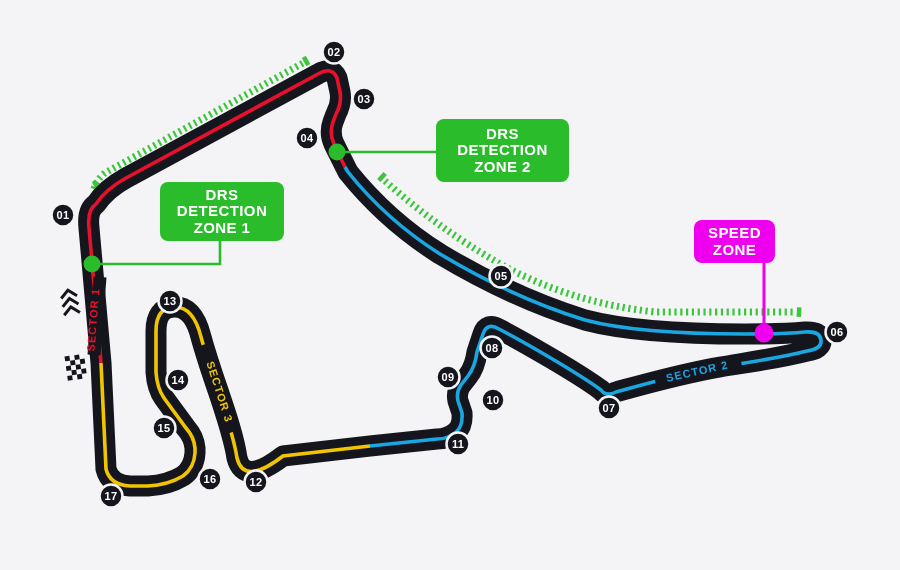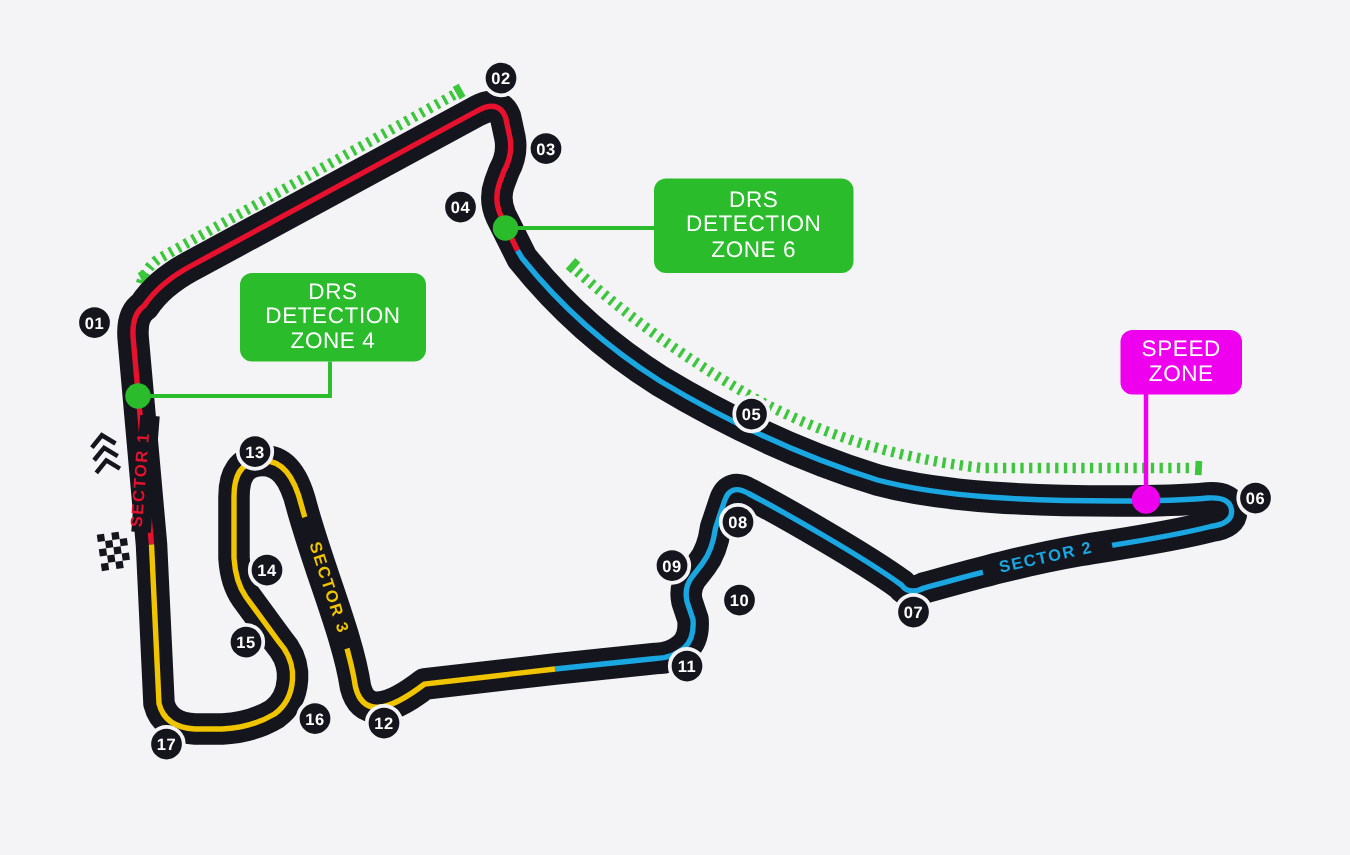--- a/index.html
+++ b/index.html
@@ -40,29 +40,29 @@
   .turn-circle { fill: var(--marker-bg); stroke: var(--background); stroke-width: 2.5; }
   .turn-number { fill: var(--marker-text); font-weight: 700; font-size: 11px; text-anchor: middle; letter-spacing: 0.3px; }
 
   
   .chevron { fill: none; stroke: var(--track); stroke-width: 3; stroke-linejoin: miter; }
   .checker-square { fill: var(--track); }
 
   
   .callout {
     position: absolute; box-sizing: border-box;
-    border-radius: 8px; color: #fff; font-weight: 400;
+    border-radius: 8px; color: #fff; font-weight: 700;
     display: flex; flex-direction: column; align-items: center; justify-content: center;
     text-align: center; letter-spacing: 0.4px; line-height: 1.1;
   }
   .callout.green { background: var(--drs-green); font-size: 15px; }
   .callout.magenta { background: var(--speed-trap-magenta); font-size: 15px; }
   #drs-zone-1 { left: 160px; top: 182px; width: 124px; height: 59px; }
   #drs-zone-2 { left: 436px; top: 119px; width: 133px; height: 63px; }
-  #speed-trap { left: 747px; top: 220px; width: 81px;  height: 43px; }
+  #speed-trap { left: 694px; top: 220px; width: 81px;  height: 43px; }
 </style>
 </head>
 <body>
 
 <div class="stage">
 
   <svg class="circuit" width="900" height="570" viewBox="0 0 900 570">
 
     <path class="drs-dash" d="M 94,189 Q 97,179 105,173 L 303,63"></path>
     <rect class="dash-end" x="93.8" y="180.3" width="4.5" height="9.5" transform="rotate(-29 96 185)"></rect>
@@ -165,27 +165,27 @@
         <circle cx="210" cy="479" r="11.5" class="turn-circle"></circle>
         <text x="210" y="483" class="turn-number">16</text>
         <circle cx="111" cy="496" r="11.5" class="turn-circle"></circle>
         <text x="111" y="500" class="turn-number">17</text>
       </g>
   </svg>
 
   <div class="callout green" id="drs-zone-1">
     <div>DRS</div>
     <div>DETECTION</div>
-    <div>ZONE 4</div>
+    <div>ZONE 1</div>
   </div>
 
   <div class="callout green" id="drs-zone-2">
     <div>DRS</div>
     <div>DETECTION</div>
-    <div>ZONE 6</div>
+    <div>ZONE 2</div>
   </div>
 
   <div class="callout magenta" id="speed-trap">
     <div>SPEED</div>
     <div>ZONE</div>
   </div>
 
 </div>
 
 </body></html>

